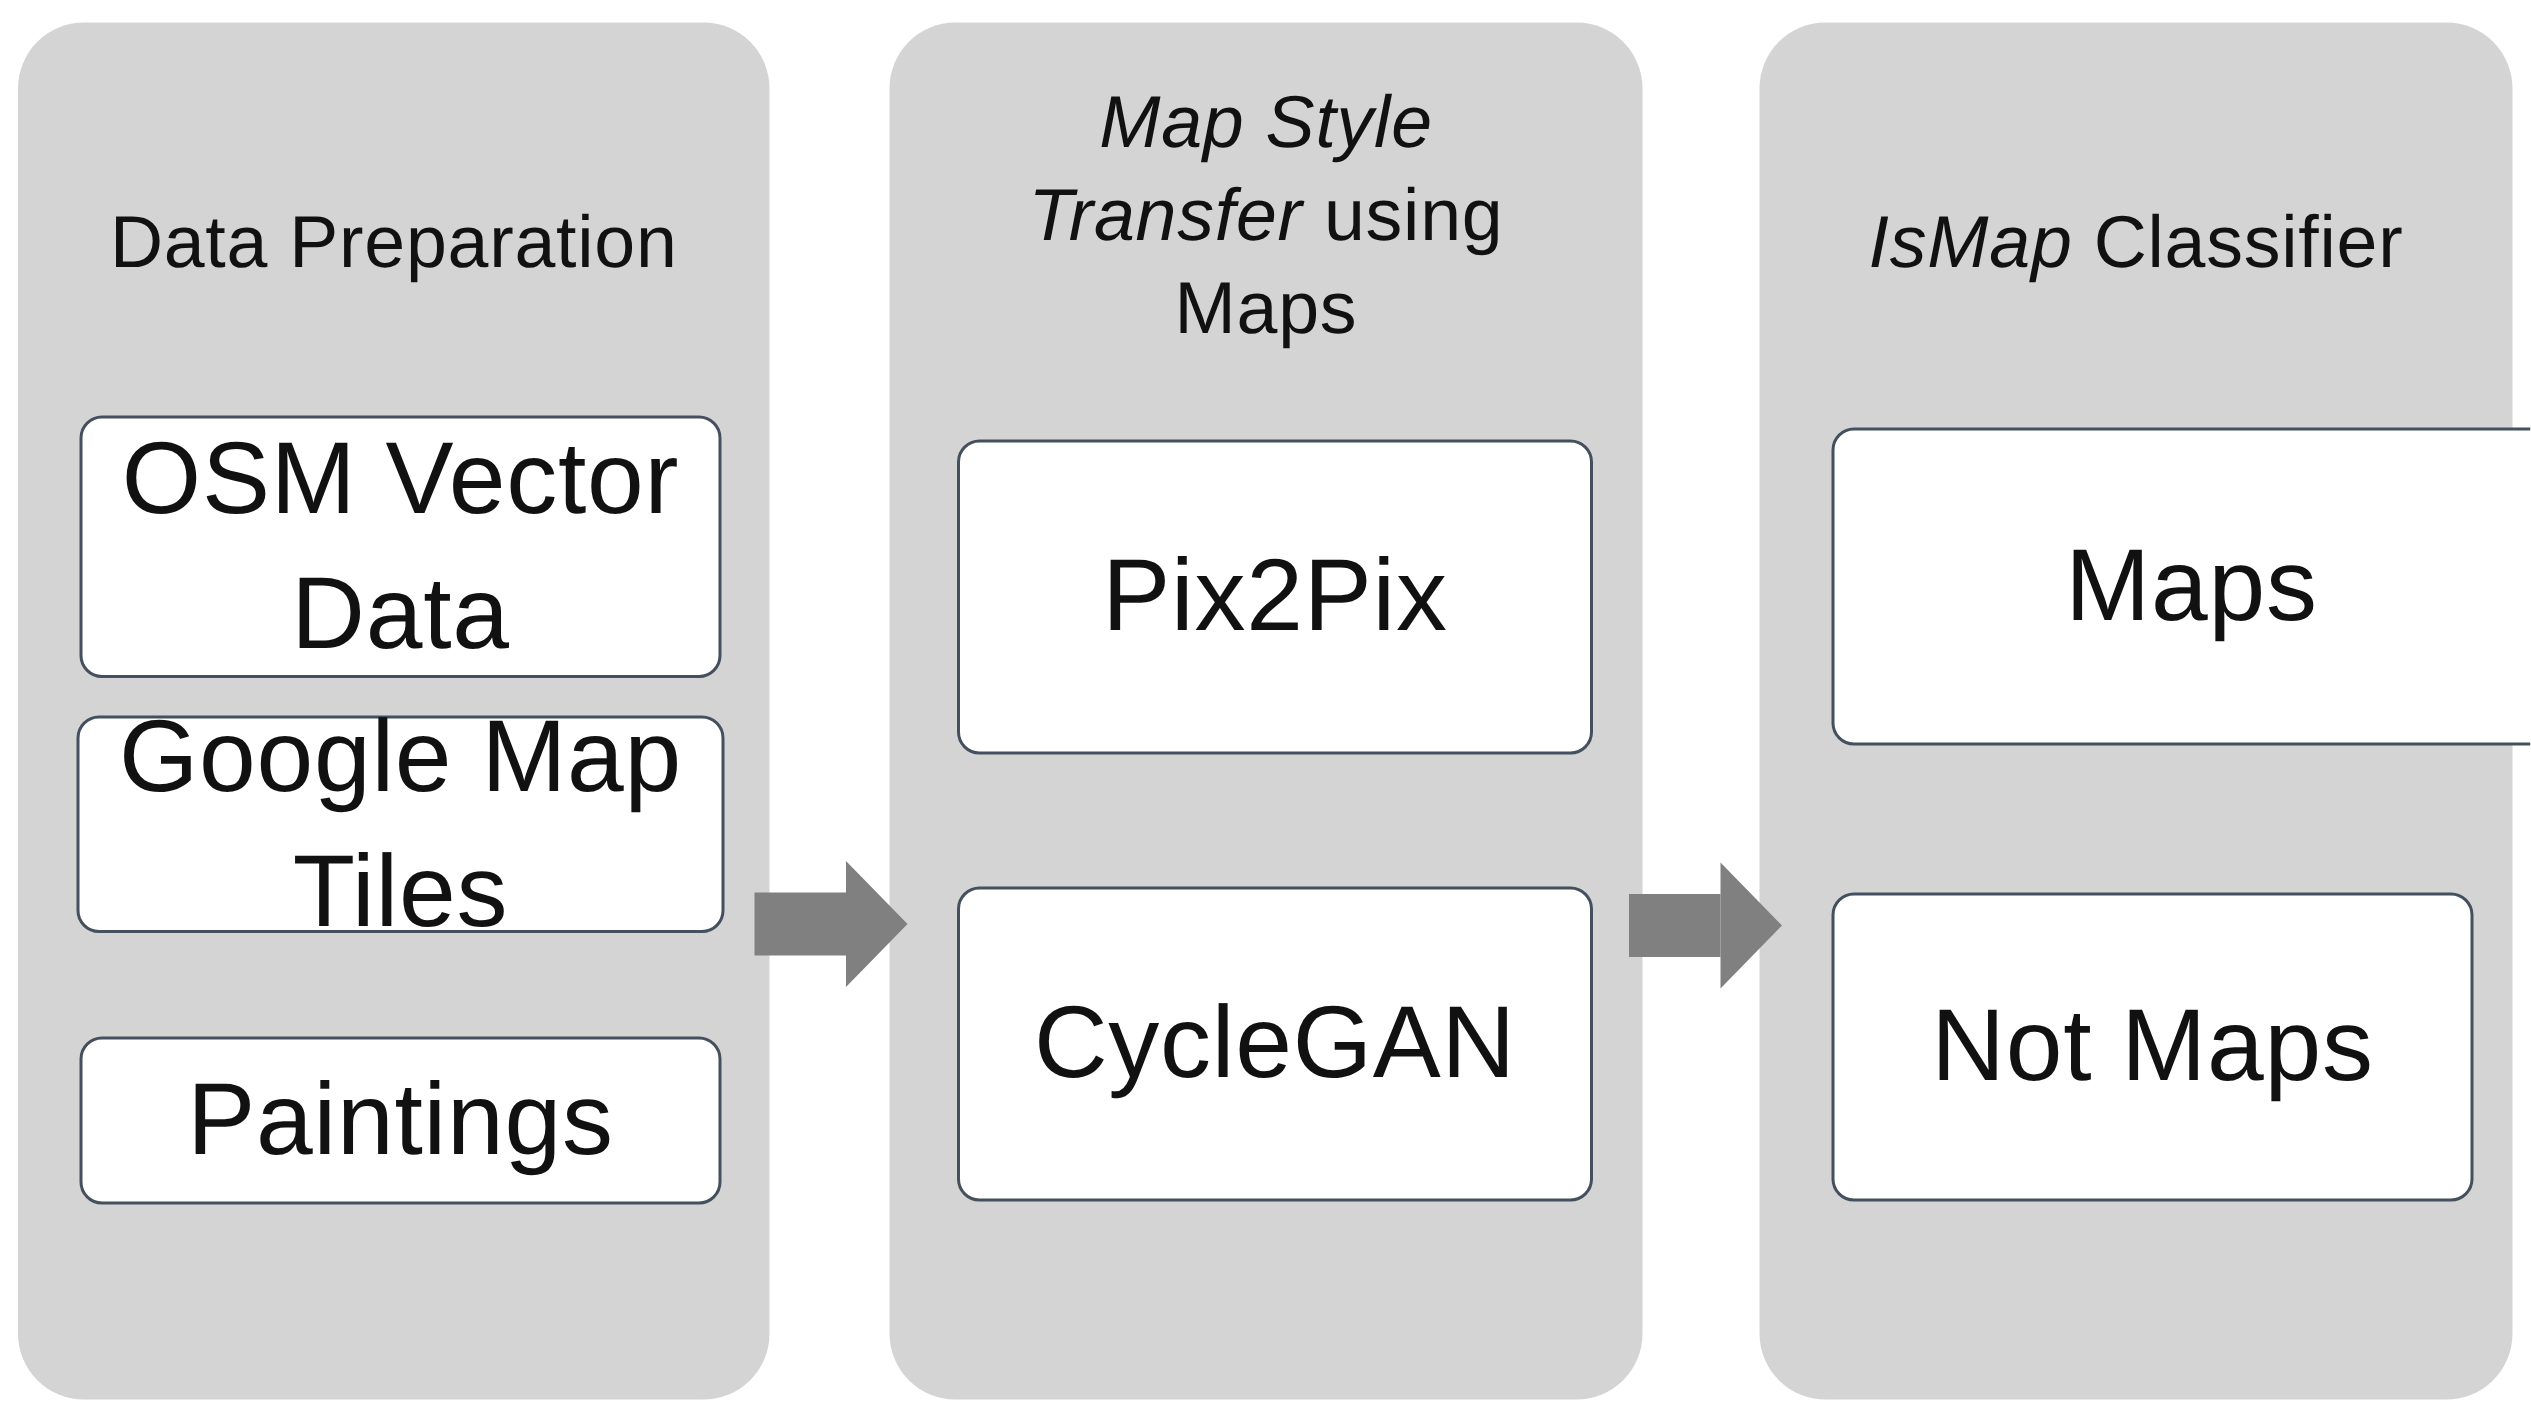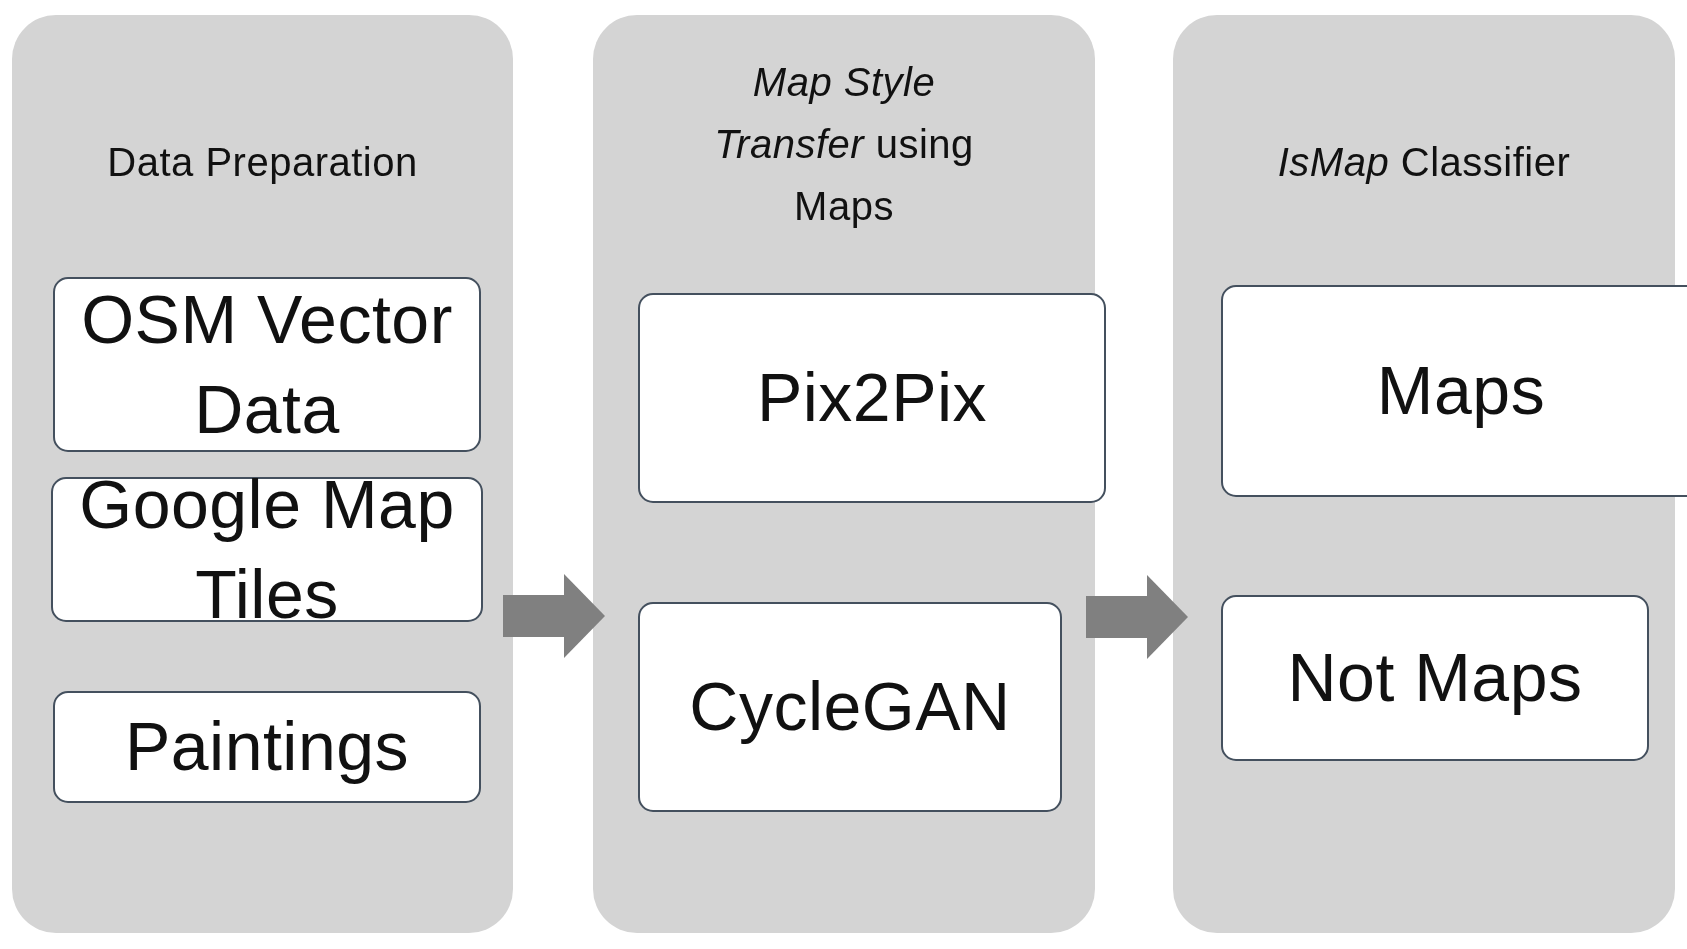--- a/index.html
+++ b/index.html
@@ -27,21 +27,21 @@
     border-radius:44px;
   }
   .p1{left:12px;width:501px;}
   .p2{left:593px;width:502px;}
   .p3{left:1173px;width:502px;}
 
   .ptitle{
     position:absolute;left:0;right:0;
     margin:0;
     text-align:center;
-    font-size:40px;
+    font-size:49px;
     font-weight:400;
     line-height:62px;
     letter-spacing:0.5px;
     color:var(--text);
   }
   .t1,.t3{top:116px;}
   .t2{top:36px;}
   .tline{display:block;}
 
   .node{
@@ -54,24 +54,24 @@
     font-size:68px;
     line-height:1.32;
     letter-spacing:0.5px;
     color:var(--text);
     padding:0 10px;
     box-sizing:border-box;
   }
   .b1{left:41px;top:262px;width:428px;height:175px;}
   .b2{left:39px;top:462px;width:432px;height:145px;}
   .b3{left:41px;top:676px;width:428px;height:112px;}
-  .b4{left:45px;top:278px;width:468px;height:210px;}
-  .b5{left:45px;top:576px;width:424px;height:210px;margin-top:11px;}
+  .b4{left:45px;top:278px;width:424px;height:210px;}
+  .b5{left:45px;top:576px;width:424px;height:210px;}
   .b6{left:48px;top:270px;width:480px;height:212px;}
-  .b7{left:48px;top:580px;width:428px;height:166px;}
+  .b7{left:48px;top:580px;width:428px;height:206px;}
 
   .arrow{position:absolute;width:102px;height:84px;}
   .arrow .abody{
     position:absolute;left:0;top:21px;
     width:61px;height:42px;
     background:var(--arrow);
   }
   .arrow .ahead{
     position:absolute;left:61px;top:0;
     width:0;height:0;

